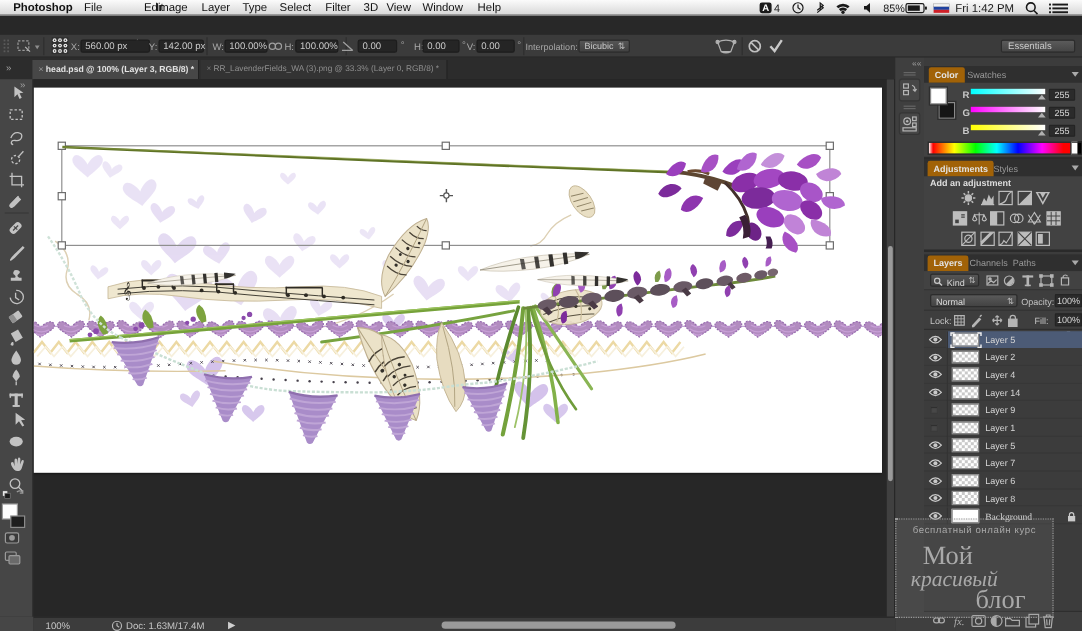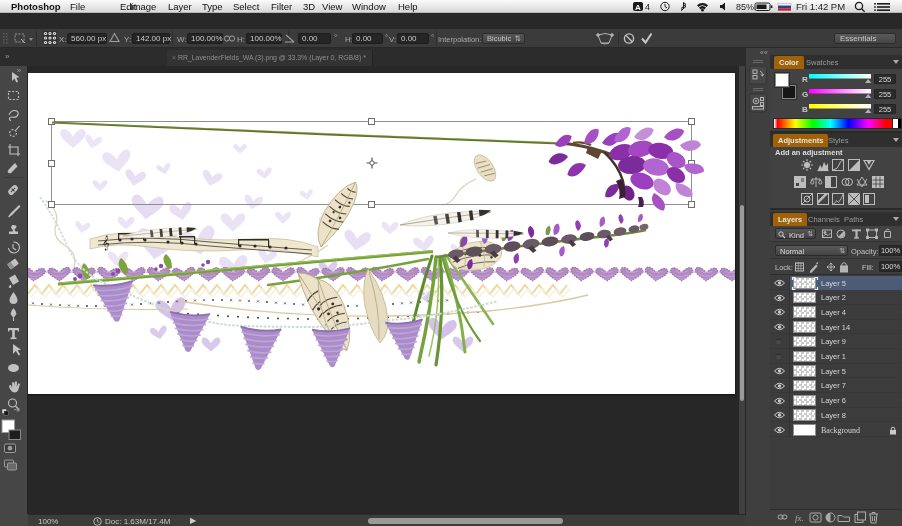--- a/index.html
+++ b/index.html
@@ -224,21 +224,21 @@
       <rect x="618" y="2" width="1" height="15" fill="#2e2e2e"></rect>
 
       <g stroke="#c0c0c0" fill="none" stroke-width="1.4">
         <circle cx="629" cy="9.5" r="4.6"></circle>
           <path d="M626 6.5 l6.4 6.4"></path>
       </g>
 
       <path d="M642 9.5 l3.5 4 6-9" stroke="#c8c8c8" stroke-width="2" fill="none"></path>
     </svg>
     <span class="olbl" style="left:59px;">X:</span>
-    <div class="obox" style="left:67px; width:40px;">560.00 px</div>
+    <div class="obox" style="left:67px; width:58px;">560.00 px</div>
     <span class="olbl" style="left:124px;">Y:</span>
     <div class="obox" style="left:132px; width:38px;">142.00 px</div>
     <span class="olbl" style="left:177px;">W:</span>
     <div class="obox" style="left:187px; width:36px;">100.00%</div>
     <span class="olbl" style="left:237px;">H:</span>
     <div class="obox" style="left:246px; width:36px;">100.00%</div>
     <div class="obox" style="left:298px; width:33px;">0.00</div>
     <span class="olbl" style="left:334px; top:4px;">°</span>
     <span class="olbl" style="left:345px;">H:</span>
     <div class="obox" style="left:352px; width:31px;">0.00</div>
@@ -246,20 +246,21 @@
     <span class="olbl" style="left:389px;">V:</span>
     <div class="obox" style="left:397px; width:32px;">0.00</div>
     <span class="olbl" style="left:431px; top:4px;">°</span>
     <span class="olbl" style="left:438px;font-size:7.5px;">Interpolation:</span>
     <div class="obox" style="left:482px; width:43px; font-size:7.5px; background:linear-gradient(#565656,#414141); border-color:#2c2c2c; text-align:left; padding-left:4px;">Bicubic<span style="position:absolute;right:3px;top:0;color:#bbb;">⇅</span></div>
     <div class="obox" style="left:834px; width:62px; background:linear-gradient(#5b5b5b,#454545); border-color:#2c2c2c; text-align:left; padding-left:5px;">Essentials</div>
   </div>
 
   <div id="tabbar">
     <span style="position:absolute;left:5px;top:4px;color:#9a9a9a;font-size:8px;">»</span>
+    <div class="dtab on" style="left:27px;width:139px;"><span style="color:#9a9a9a;">×</span> <b>head.psd @ 100% (Layer 3, RGB/8) *</b></div>
     <div class="dtab off" style="left:167px;width:206px;font-size:6.9px;"><span style="color:#7a7a7a;">×</span> RR_LavenderFields_WA (3).png @ 33.3% (Layer 0, RGB/8) *</div>
   </div>
 
   <div id="toolbar">
     <svg width="28" height="448" viewBox="0 0 28 448">
       <text x="19" y="7" font-size="8" fill="#9a9a9a" text-anchor="middle">»</text>
       <g stroke="#c2c2c2" fill="none" stroke-width="1.1">
 
         <path d="M12 6 l0 9 2.5-2.5 1.8 4 1.8-1 -1.8-3.8 3.2-.4 z" fill="#c2c2c2" stroke="none"></path>
 
@@ -1121,14 +1122,20 @@
             <rect x="0" y="2.5" width="8" height="8"></rect>
             <rect x="2.5" y="0" width="8" height="8" fill="#3f3f3f"></rect>
           </g>
         <g transform="translate(99,2)">
             <path d="M0 2 h9 M1 2 l1 9 h5 l1-9 M3 2 v-1.5 h3 V2 M3.2 4 l.4 5 M5.8 4 l-.4 5"></path>
           </g>
       </g>
     </svg>
   </div>
 
+  <div id="wm">
+    <div style="position:absolute;left:0;top:4px;width:100%;text-align:center;font-size:8px;letter-spacing:.5px;">бесплатный онлайн курс</div>
+    <div style="position:absolute;left:22px;top:17px;font-family:'Liberation Serif',serif;font-size:22px;">Мой</div>
+    <div style="position:absolute;left:12px;top:39px;font-family:'Liberation Serif',serif;font-style:italic;font-size:18px;">красивый</div>
+    <div style="position:absolute;left:66px;top:54px;font-family:'Liberation Serif',serif;font-size:22px;">блог</div>
+  </div>
 
 </div>
 
 </body></html>

